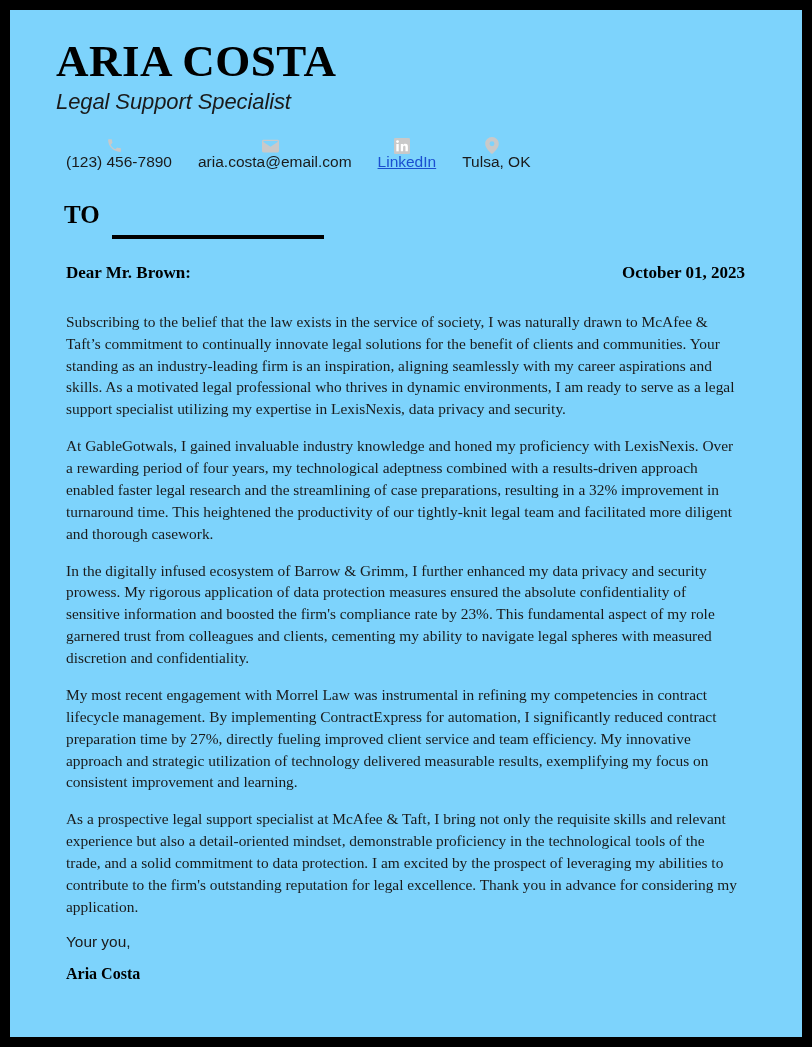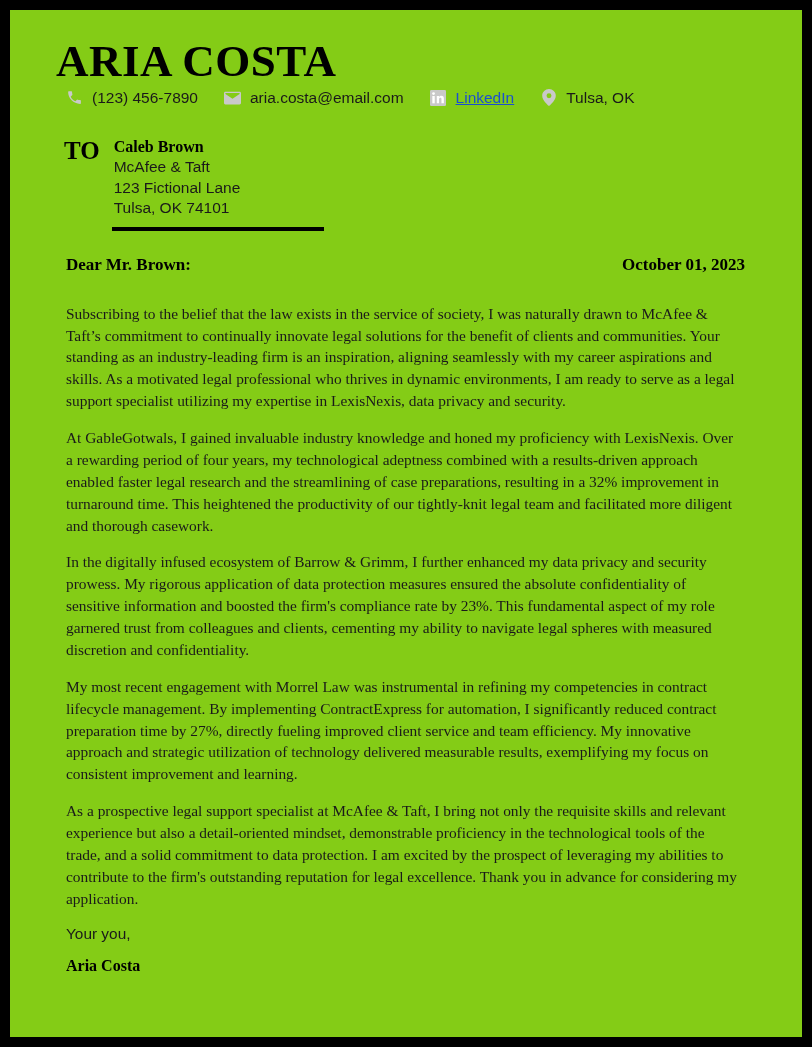--- a/index.html
+++ b/index.html
@@ -13,21 +13,21 @@
     font-family: "Liberation Sans", sans-serif;
     color: #111111;
     overflow: hidden;
   }
 
   .page {
     box-sizing: border-box;
     width: 812px;
     height: 1047px;
     border: 10px solid #000000;
-    background: #84cc16;
+    background: #7dd3fc;
     position: relative;
   }
 
   .sheet {
     box-sizing: border-box;
     width: 100%;
     height: 100%;
     padding: 28px 52px 0 46px;
   }
 
@@ -57,20 +57,21 @@
     align-items: center;
     gap: 0;
     margin: 0 0 30px 10px;
     font-size: 15.5px;
     color: #1a1a1a;
   }
   .contact-item {
     display: flex;
     align-items: center;
     white-space: nowrap;
+    flex-direction: column;
   }
   .contact-item + .contact-item { margin-left: 26px; }
   .contact-icon {
     display: inline-flex;
     align-items: center;
     justify-content: center;
     width: 17px;
     height: 17px;
     margin-right: 9px;
     flex: none;
@@ -157,20 +158,21 @@
     margin-left: 10px;
   }
 </style>
 </head>
 <body>
 
 <div class="page">
   <div class="sheet">
 
     <h1 class="name">ARIA COSTA</h1>
+    <div class="headline">Legal Support Specialist</div>
 
     <div class="contact-row">
 
       <div class="contact-item">
         <span class="contact-icon">
           <svg width="17" height="17" viewBox="0 0 24 24" fill="currentColor">
             <path d="M6.6 10.8c1.4 2.8 3.8 5.1 6.6 6.6l2.2-2.2c.3-.3.7-.4 1-.2 1.1.4 2.3.6 3.6.6.6 0 1 .4 1 1V20c0 .6-.4 1-1 1C10.6 21 3 13.4 3 4c0-.6.4-1 1-1h3.5c.6 0 1 .4 1 1 0 1.2.2 2.4.6 3.6.1.3 0 .7-.2 1l-2.3 2.2z"></path>
           </svg>
         </span>
         <span class="contact-text">(123) 456-7890</span>
@@ -203,26 +205,20 @@
             <path d="M8 0C3.6 0 0 3.5 0 7.9 0 13.8 8 20 8 20s8-6.2 8-12.1C16 3.5 12.4 0 8 0zm0 10.8a2.9 2.9 0 110-5.8 2.9 2.9 0 010 5.8z"></path>
           </svg>
         </span>
         <span class="contact-text">Tulsa, OK</span>
       </div>
 
     </div>
 
     <div class="to-block">
       <div class="to-label">TO</div>
-      <div class="to-lines">
-        <div class="to-name">Caleb Brown</div>
-        <div class="to-line">McAfee &amp; Taft</div>
-        <div class="to-line">123 Fictional Lane</div>
-        <div class="to-line">Tulsa, OK 74101</div>
-      </div>
     </div>
     <div class="to-rule"></div>
 
     <div class="sal-row">
       <div>Dear Mr. Brown:</div>
       <div>October 01, 2023</div>
     </div>
 
     <div class="body-copy">
       <p>Subscribing to the belief that the law exists in the service of society, I was naturally drawn to McAfee &amp; Taft’s commitment to continually innovate legal solutions for the benefit of clients and communities. Your standing as an industry-leading firm is an inspiration, aligning seamlessly with my career aspirations and skills. As a motivated legal professional who thrives in dynamic environments, I am ready to serve as a legal support specialist utilizing my expertise in LexisNexis, data privacy and security.</p>

